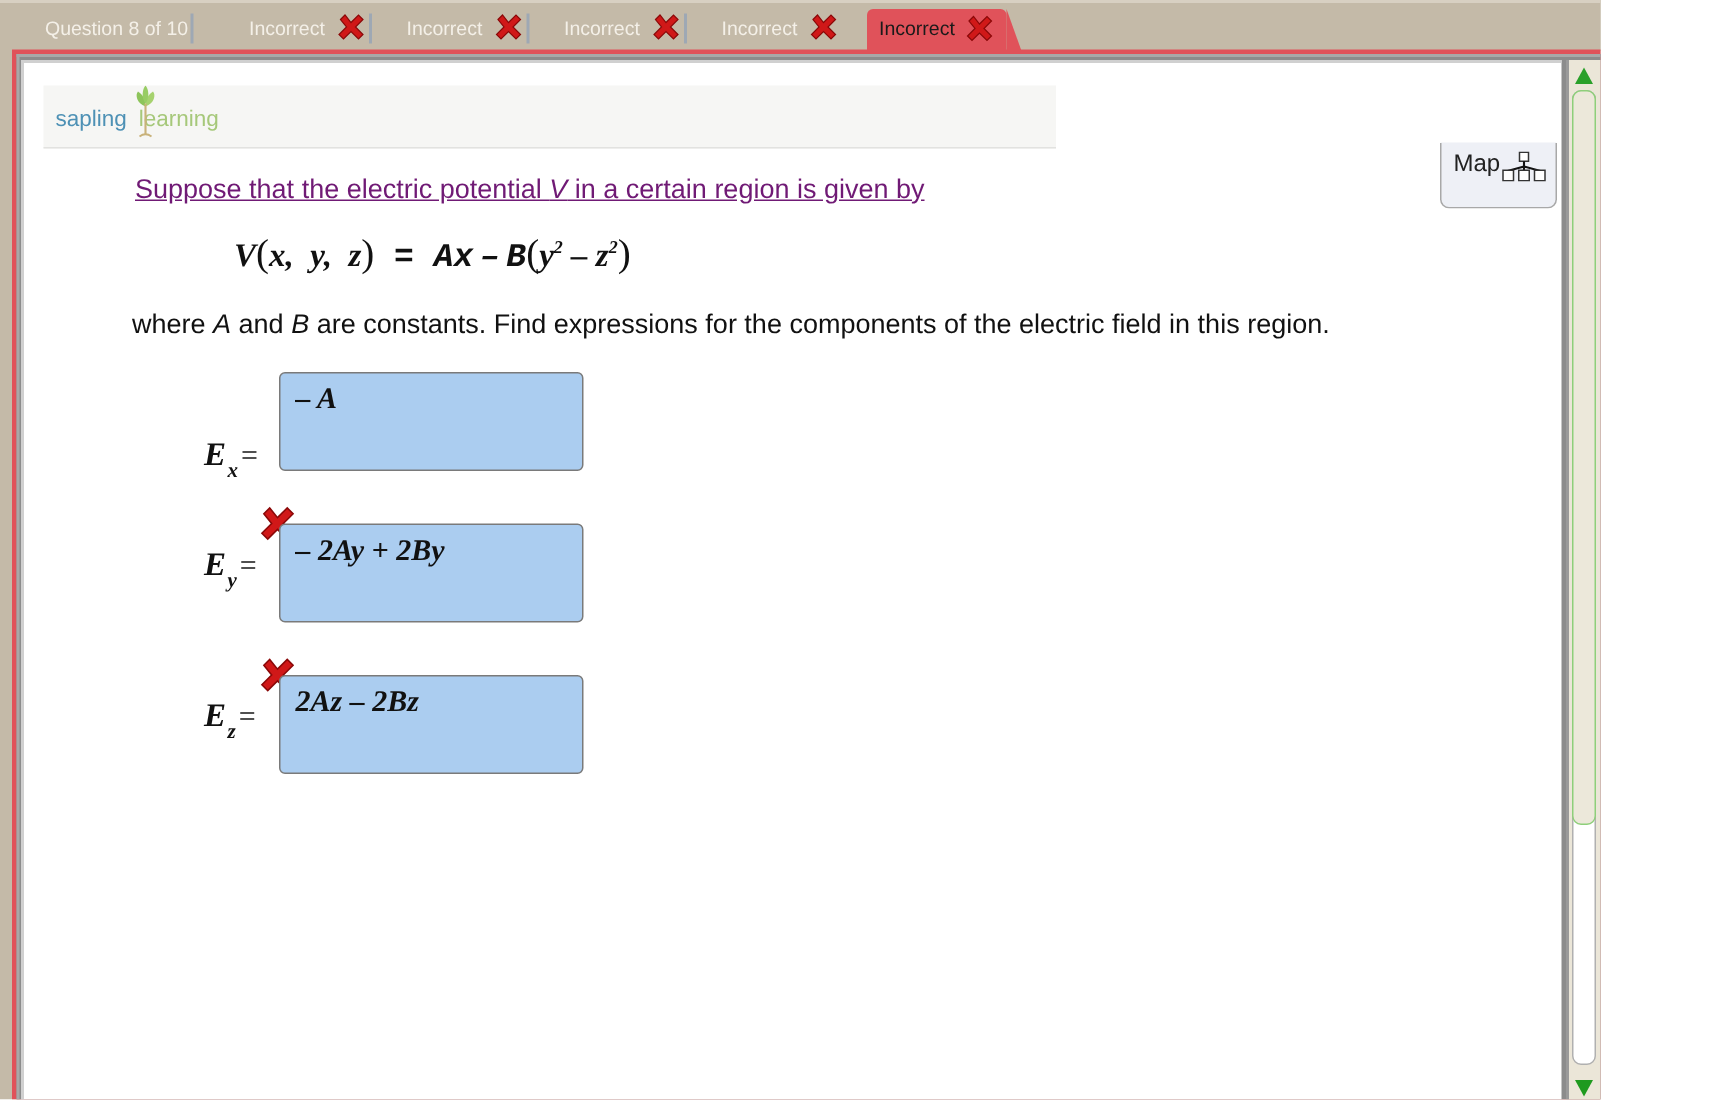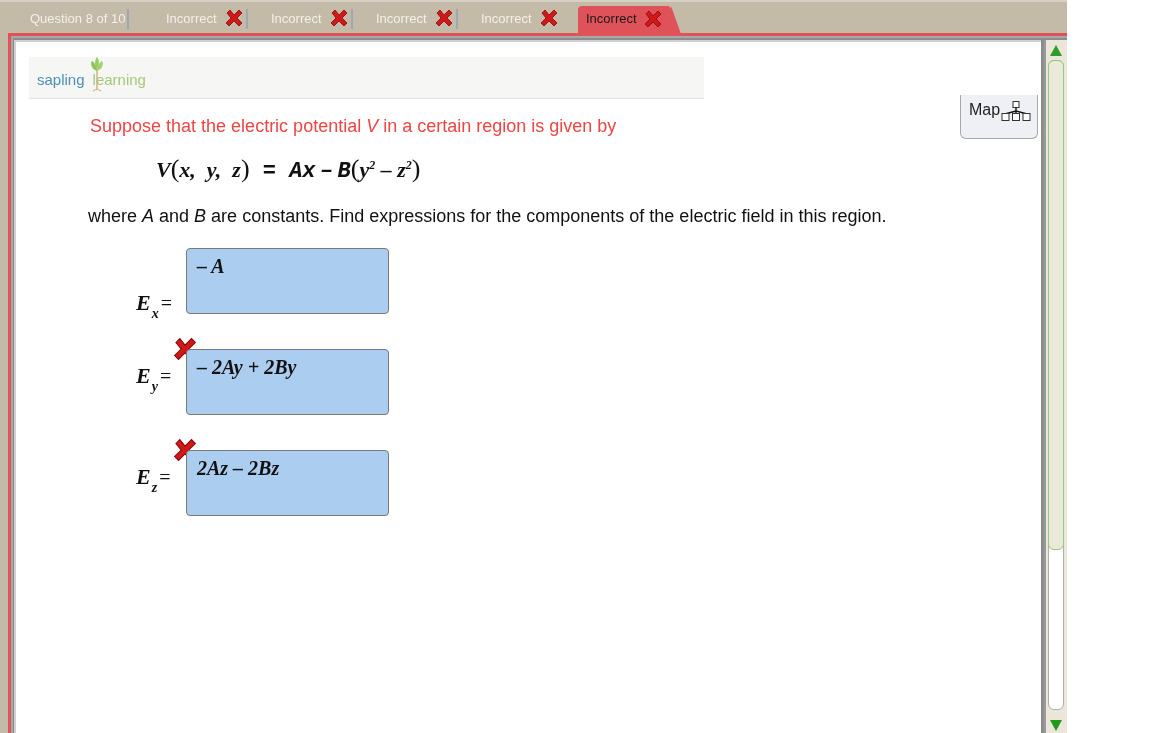--- a/index.html
+++ b/index.html
@@ -26,21 +26,21 @@
     .logo { position: absolute; left: 8px; top: 14px; font-size: 15px; }
     .logo .sap { color: #4e91b5; }
     .logo .learn { color: #a6c87a; }
     .sprout { position: absolute; left: 60px; top: 0; width: 16px; height: 36px; }
 
     
     .map-btn { position: absolute; left: 944px; top: 5px; width: 78px; height: 44px; background: #eef0f6; border: 1px solid #a8a8a8; border-top: none; border-radius: 0 0 6px 6px; font-size: 16px; color: #222; padding: 6px 0 0 8px; margin-top: 48px; }
     .map-btn svg { position: absolute; right: 6px; top: 6px; }
 
     
-    .q-intro { position: absolute; left: 74px; top: 74px; font-size: 18px; color: #ef4444; }
+    .q-intro { position: absolute; left: 74px; top: 74px; font-size: 18px; color: #701a75; text-decoration: underline; }
     .q-eq { position: absolute; left: 140px; top: 112px; font-family: "Liberation Serif", serif; font-size: 22px; font-weight: bold; font-style: italic; color: #111; }
     .q-eq .paren { font-weight: normal; font-style: normal; font-size: 26px; }
     .q-eq sup { font-size: 12px; }
     .q-desc { position: absolute; left: 72px; top: 164px; font-size: 18px; color: #111; text-align: right; }
     i.var { font-style: italic; }
 
     
     .answer-row { position: absolute; left: 120px; }
     .answer-label { position: absolute; left: 0; font-family: "Liberation Serif", serif; font-weight: bold; font-style: italic; font-size: 22px; color: #111; }
     .answer-label .sub { font-size: 14px; position: relative; top: 8px; margin-left: 1px; }

